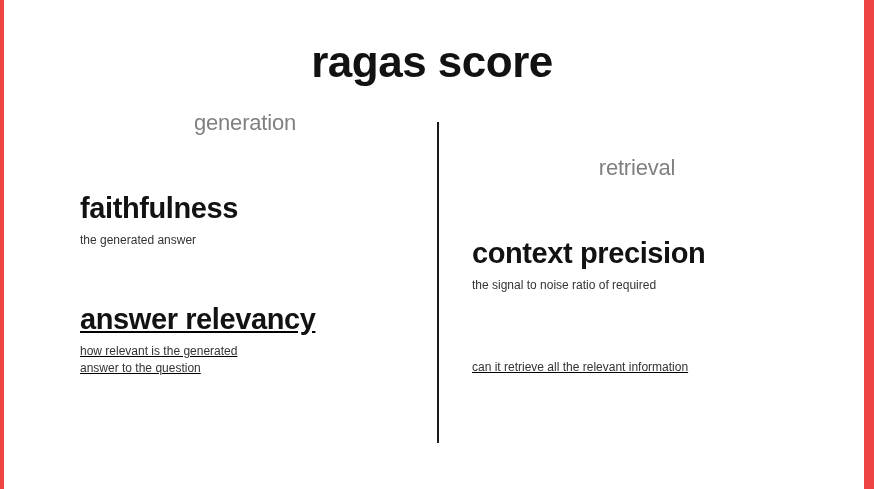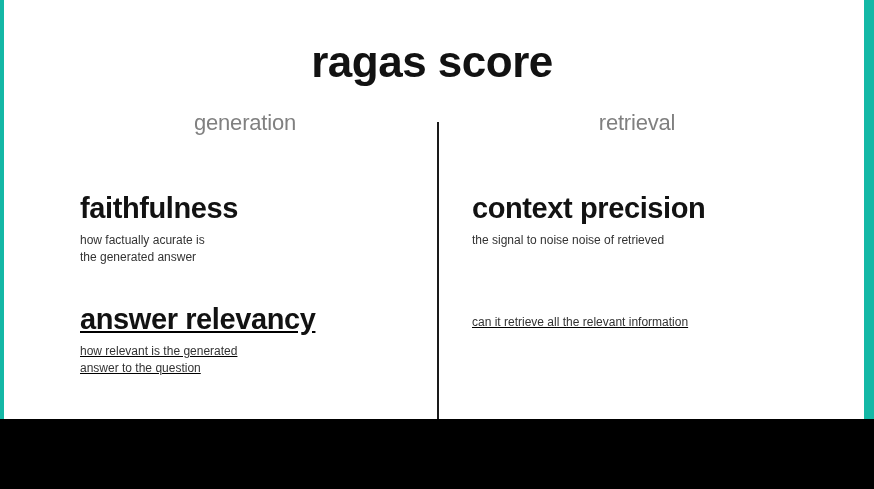--- a/index.html
+++ b/index.html
@@ -8,22 +8,22 @@
     padding: 0;
     background: #000000;
   }
   body {
     font-family: "Liberation Sans", "DejaVu Sans", sans-serif;
   }
 
   #slide {
     position: relative;
     width: 874px;
-    height: 419px;
-    background: #14b8a6;
+    height: 489px;
+    background: #ef4444;
     overflow: hidden;
   }
 
   
   #canvas {
     position: absolute;
     left: 4px;
     top: 0px;
     width: 860px;
     height: 489px;
@@ -56,21 +56,21 @@
   }
 
   
   .column {
     position: absolute;
     top: 112px;
     width: 330px;
     text-align: center;
   }
   #column-generation { left: 76px; }   
-  #column-retrieval  { left: 468px; }  
+  #column-retrieval  { left: 468px; margin-top: 45px; }  
 
   .column-header {
     font-size: 22px;
     font-weight: 500;
     color: #808080;
     line-height: 1.0;
     letter-spacing: -0.2px;
   }
 
   .metric {
@@ -113,42 +113,41 @@
 
     <div id="divider"></div>
 
     <div class="column" id="column-generation">
 
       <div class="column-header">generation</div>
 
       <div class="metric metric-1">
         <div class="metric-name">faithfulness</div>
         <div class="metric-desc">
-          <span class="desc-line">how factually acurate is</span>
           <span class="desc-line">the generated answer</span>
         </div>
       </div>
 
       <div class="metric metric-2">
         <div class="metric-name">answer relevancy</div>
         <div class="metric-desc">
           <span class="desc-line">how relevant is the generated</span>
           <span class="desc-line">answer to the question</span>
         </div>
       </div>
     </div>
 
     <div class="column" id="column-retrieval">
 
       <div class="column-header">retrieval</div>
 
       <div class="metric metric-1">
         <div class="metric-name">context precision</div>
         <div class="metric-desc">
-          <span class="desc-line">the signal to noise noise of retrieved</span>
+          <span class="desc-line">the signal to noise ratio of required</span>
         </div>
       </div>
 
       <div class="metric metric-2">
         <div class="metric-desc">
           <span class="desc-line">can it retrieve all the relevant information</span>
         </div>
       </div>
     </div>
 

